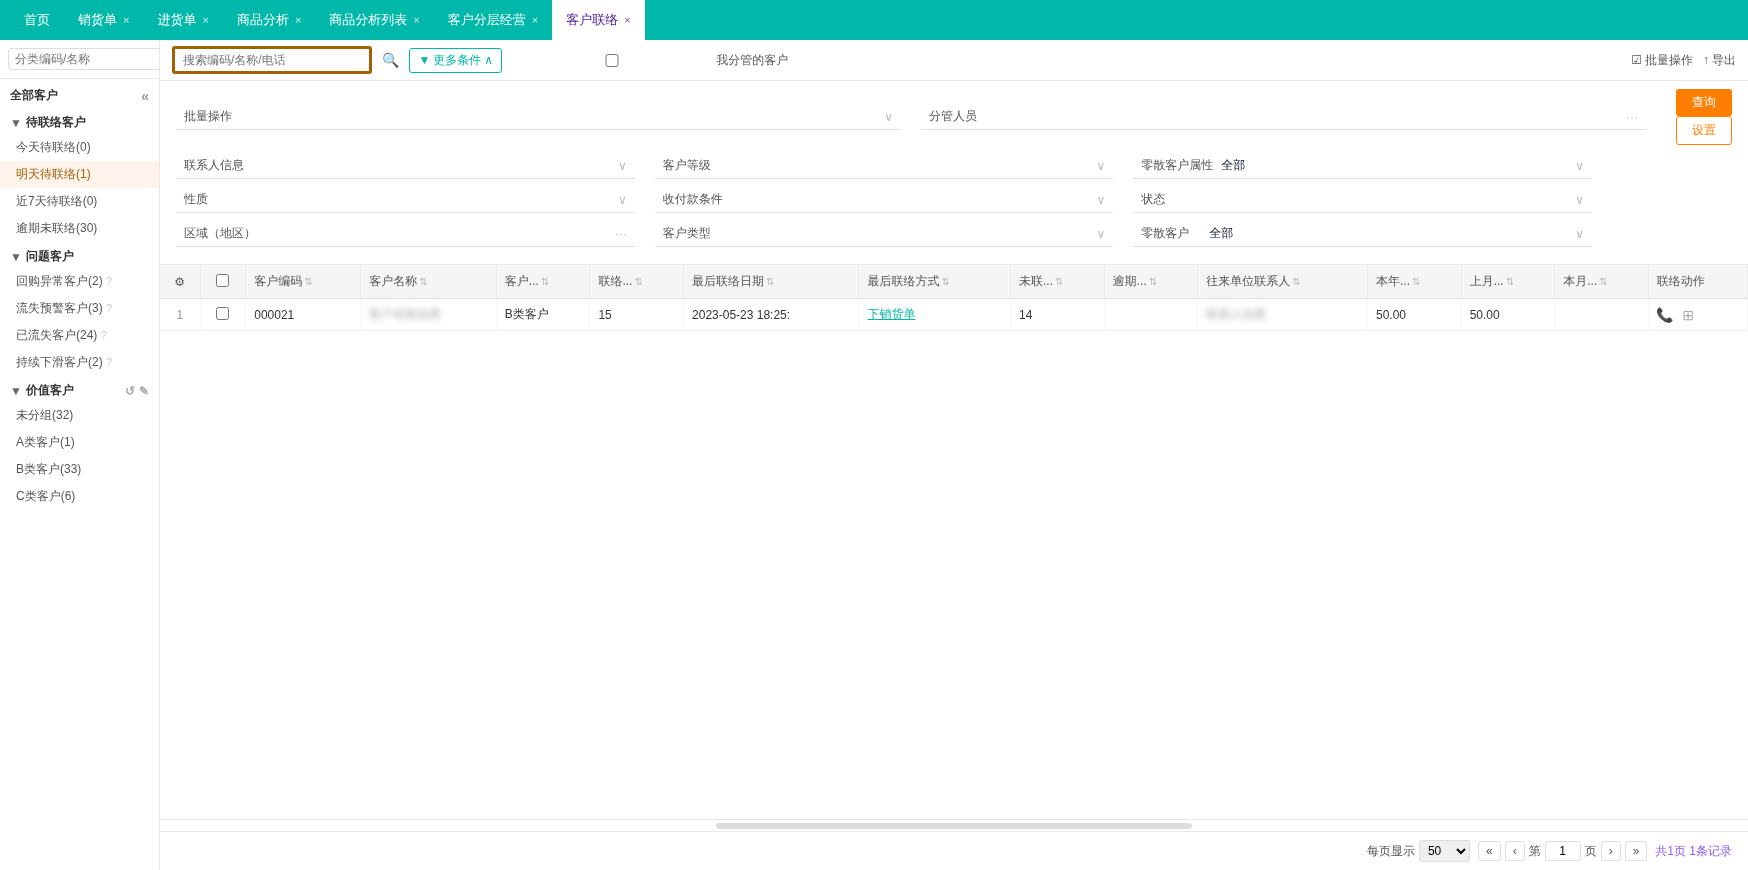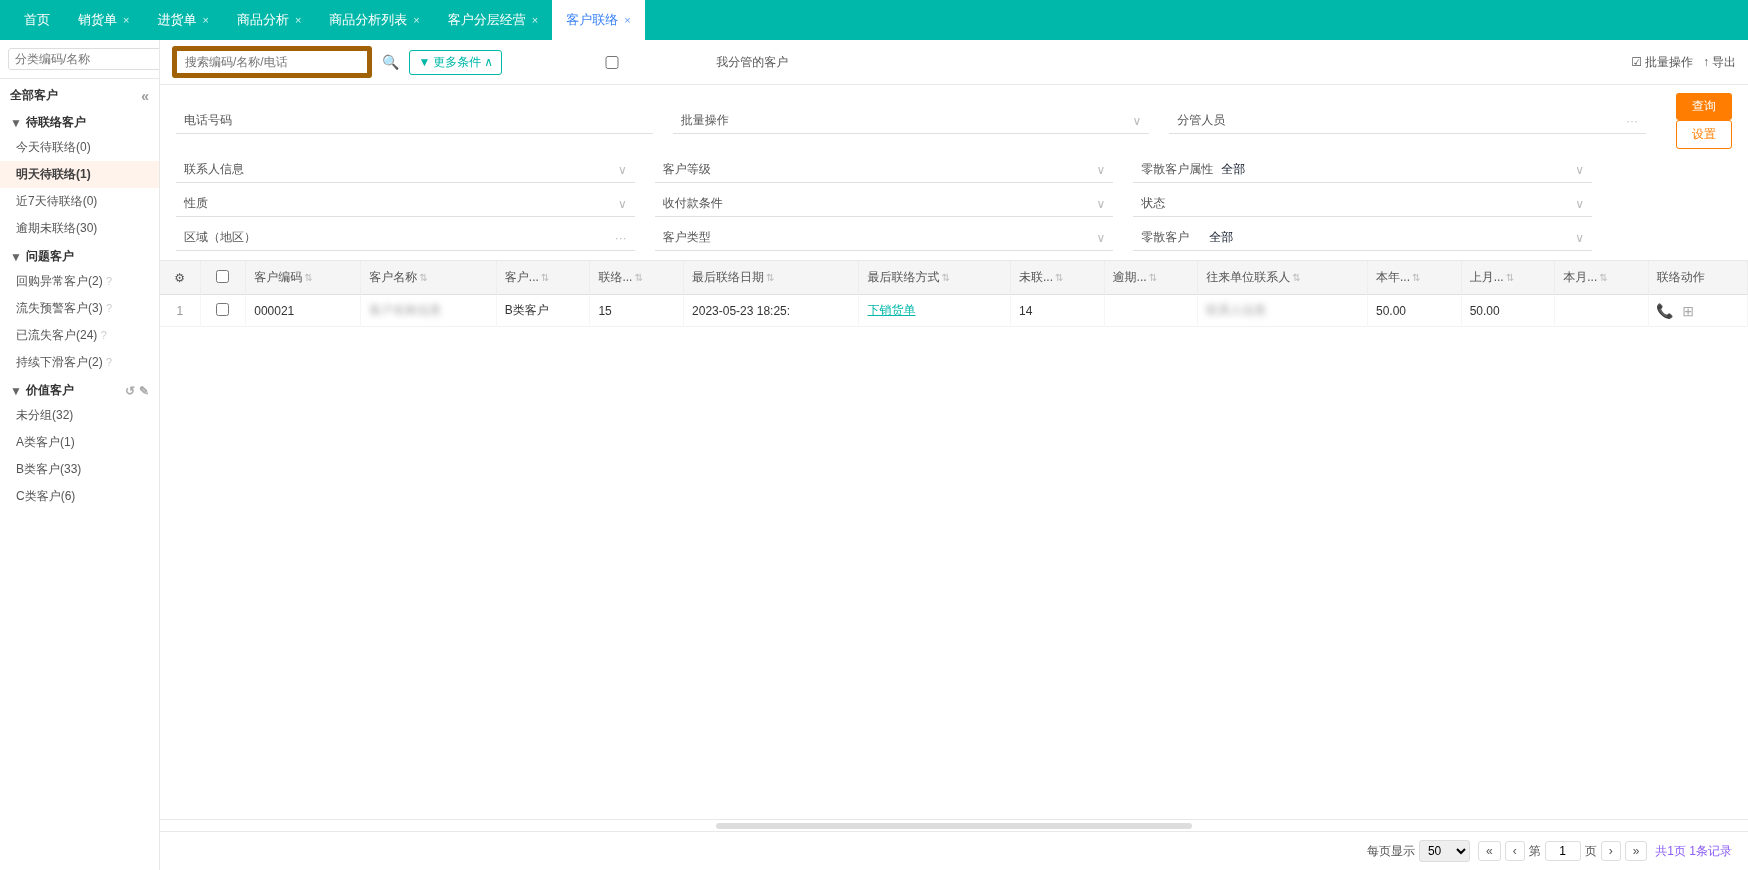--- a/index.html
+++ b/index.html
@@ -1,56 +1,56 @@
 <!DOCTYPE html>
 <html><head>
   <meta charset="utf-8">
   <style>
     * { margin: 0; padding: 0; box-sizing: border-box; }
     body { font-family: "Microsoft YaHei", Arial, sans-serif; font-size: 12px; background: #f5f5f5; color: #333; width: 1748px; min-height: 870px; overflow-x: hidden; }
 
     
     .top-nav { background: #00b8a9; display: flex; align-items: center; height: 40px; padding: 0 10px; }
     .top-nav .nav-item { color: #fff; padding: 0 14px; height: 40px; display: flex; align-items: center; cursor: pointer; font-size: 13px; white-space: nowrap; }
-    .top-nav .nav-item.active { background: #fff; color: #3b82f6; }
+    .top-nav .nav-item.active { background: #fff; color: #4c1d95; }
     .top-nav .nav-item .close-x { margin-left: 6px; font-size: 11px; opacity: 0.8; }
     .top-nav .nav-home { color: #fff; padding: 0 14px; height: 40px; display: flex; align-items: center; font-size: 13px; cursor: pointer; }
 
     
     .main-layout { display: flex; height: calc(870px - 40px); border-radius: 23px; }
 
     
     .sidebar { width: 160px; background: #fff; border-right: 1px solid #e8e8e8; overflow-y: auto; flex-shrink: 0; }
     .sidebar-search { display: flex; align-items: center; padding: 8px; border-bottom: 1px solid #e8e8e8; }
     .sidebar-search input { flex: 1; border: 1px solid #ddd; border-radius: 3px; padding: 3px 6px; font-size: 12px; outline: none; }
     .sidebar-section-title { display: flex; align-items: center; justify-content: space-between; padding: 8px 10px 4px; font-weight: bold; font-size: 12px; color: #333; }
     .sidebar-section-title .collapse-icon { color: #999; cursor: pointer; font-size: 14px; }
     .sidebar-item { padding: 5px 10px 5px 16px; cursor: pointer; color: #555; font-size: 12px; }
-    .sidebar-item.active { background: #fff3ec; color: #404040; font-weight: bold; }
+    .sidebar-item.active { background: #fff3ec; color: #a16207; }
     .sidebar-group-label { padding: 6px 10px 3px; font-size: 12px; color: #333; font-weight: bold; display: flex; align-items: center; }
     .sidebar-group-label .arrow { margin-right: 4px; color: #666; }
 
     
     .content { flex: 1; display: flex; flex-direction: column; overflow: hidden; }
 
     
     .filter-bar { background: #fff; border-bottom: 1px solid #e8e8e8; padding: 6px 12px; display: flex; align-items: center; gap: 10px; }
-    .filter-bar input { border: 5px solid #a16207; border-radius: 3px; padding: 4px 8px; font-size: 12px; width: 200px; outline: none; }
+    .filter-bar input { border: 3px solid #a16207; border-radius: 3px; padding: 4px 8px; font-size: 12px; width: 200px; outline: none; }
     .filter-bar .search-btn { color: #00b8a9; cursor: pointer; font-size: 14px; }
     .filter-bar .more-conditions { color: #00b8a9; cursor: pointer; display: flex; align-items: center; gap: 3px; font-size: 12px; border: 1px solid #00b8a9; border-radius: 3px; padding: 3px 8px; }
     .filter-bar .my-customers { display: flex; align-items: center; gap: 4px; font-size: 12px; color: #555; cursor: pointer; }
     .filter-bar .my-customers input[type=checkbox] { cursor: pointer; }
     .filter-bar-right { margin-left: auto; display: flex; align-items: center; gap: 10px; }
     .batch-op { display: flex; align-items: center; gap: 3px; color: #555; cursor: pointer; font-size: 12px; }
     .export-btn { display: flex; align-items: center; gap: 3px; color: #555; cursor: pointer; font-size: 12px; }
 
     
     .adv-filter { background: #fff; border-bottom: 1px solid #e8e8e8; padding: 8px 16px; }
     .adv-filter-row { display: flex; align-items: center; margin-bottom: 8px; gap: 0; }
-    .adv-filter-row:last-child { margin-bottom: 1px; }
+    .adv-filter-row:last-child { margin-bottom: 9px; }
     .filter-field { display: flex; align-items: center; flex: 1; min-width: 0; border-bottom: 1px solid #e0e0e0; padding: 4px 8px; margin-right: 20px; }
     .filter-field label { color: #555; font-size: 12px; white-space: nowrap; margin-right: 8px; min-width: 60px; }
     .filter-field .filter-value { flex: 1; font-size: 12px; color: #0f172a; }
     .filter-field .dropdown-arrow { color: #bbb; margin-left: 4px; cursor: pointer; }
     .filter-field .ellipsis { color: #bbb; margin-left: 4px; cursor: pointer; }
     .filter-actions { display: flex; flex-direction: column; margin-left: auto; padding-left: 10px; }
     .btn-query { background: #ff7d00; color: #fff; border: none; border-radius: 3px; padding: 5px 16px; cursor: pointer; font-size: 12px; }
     .btn-settings { background: #fff; color: #ff7d00; border: 1px solid #ff7d00; border-radius: 3px; padding: 5px 14px; cursor: pointer; font-size: 12px; }
 
     
@@ -179,24 +179,20 @@
         <div class="export-btn">
           <span>↑</span>
           <span>导出</span>
         </div>
       </div>
     </div>
 
     <div class="adv-filter">
 
       <div class="adv-filter-row">
-        <div class="filter-field">
-          <label>电话号码</label>
-          <span class="filter-value"></span>
-        </div>
         <div class="filter-field">
           <label>批量操作</label>
           <span class="filter-value"></span>
           <span class="dropdown-arrow">∨</span>
         </div>
         <div class="filter-field">
           <label>分管人员</label>
           <span class="filter-value"></span>
           <span class="ellipsis">···</span>
         </div>

